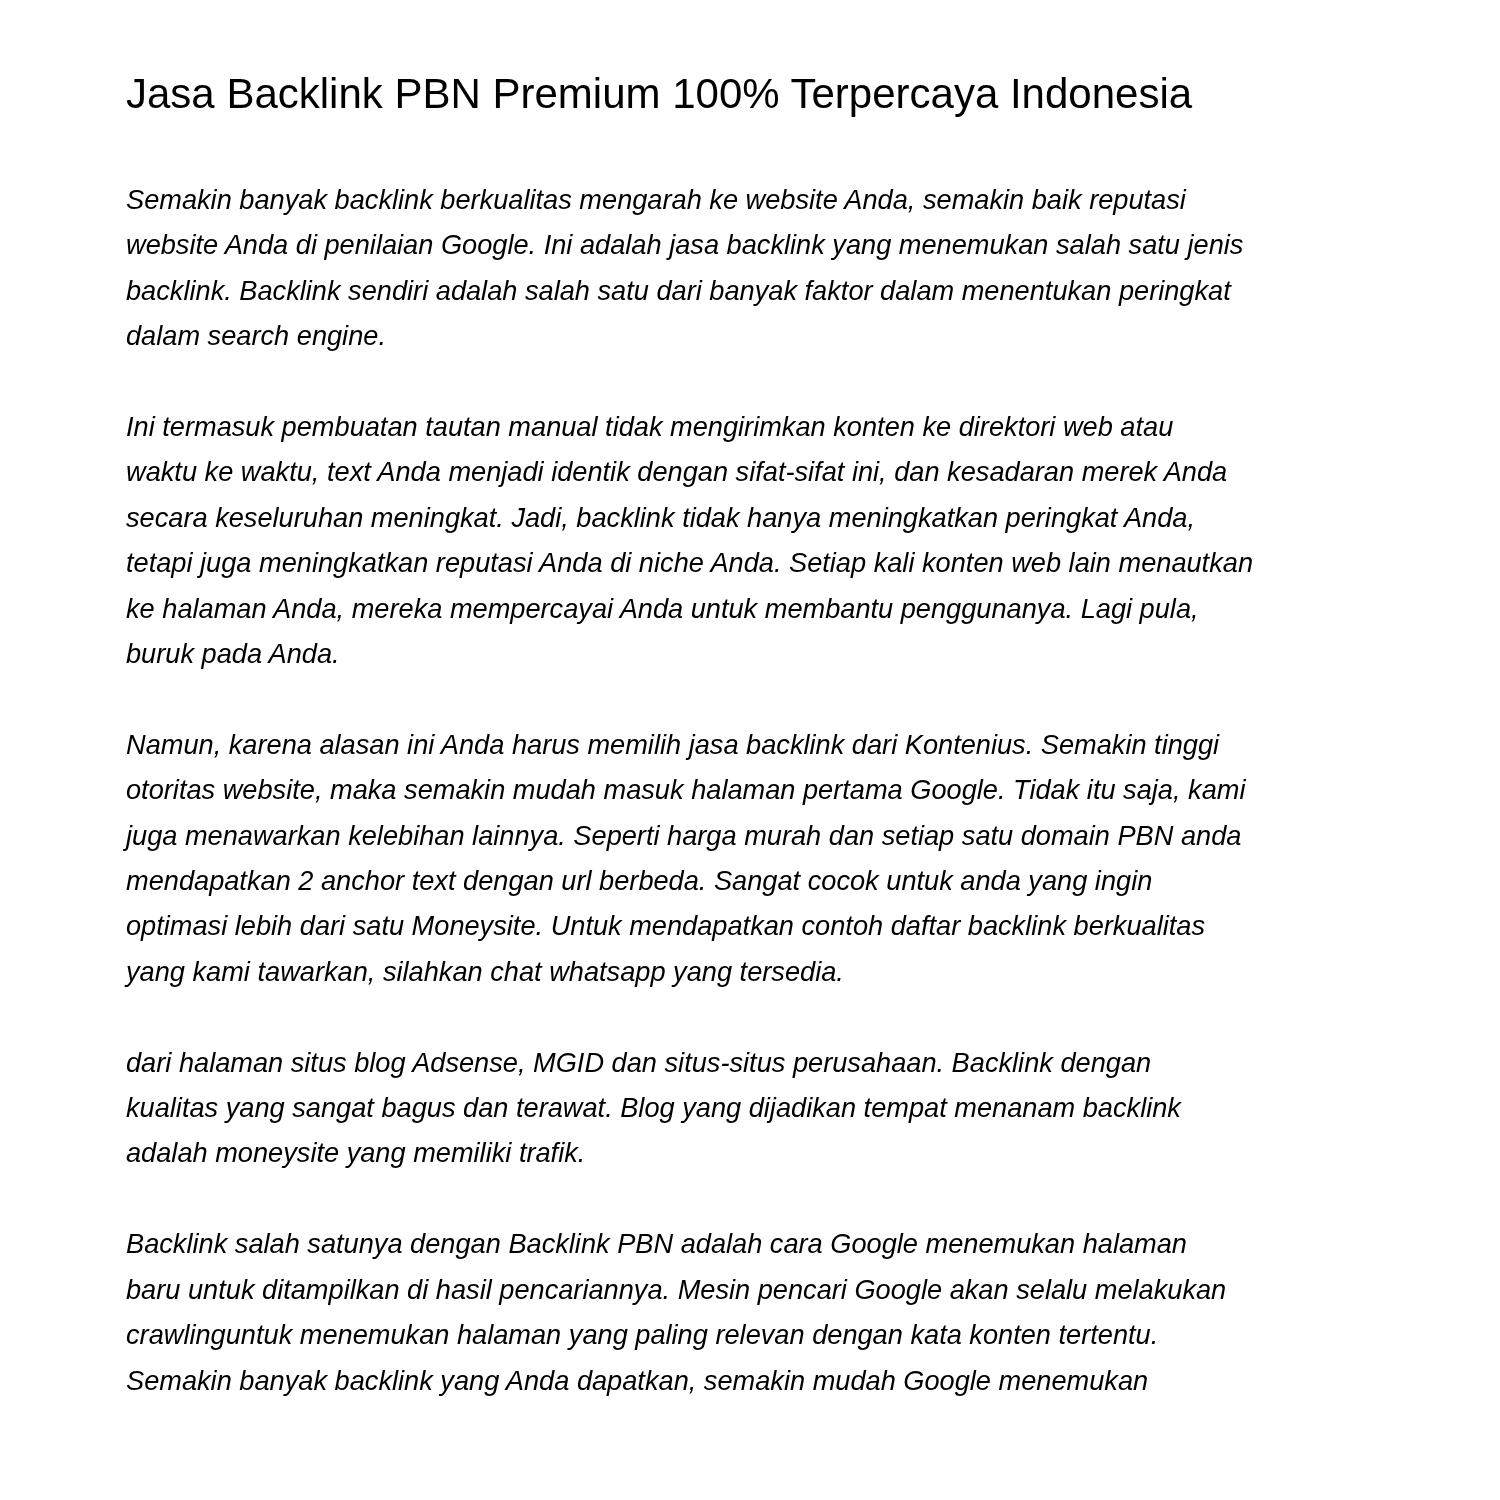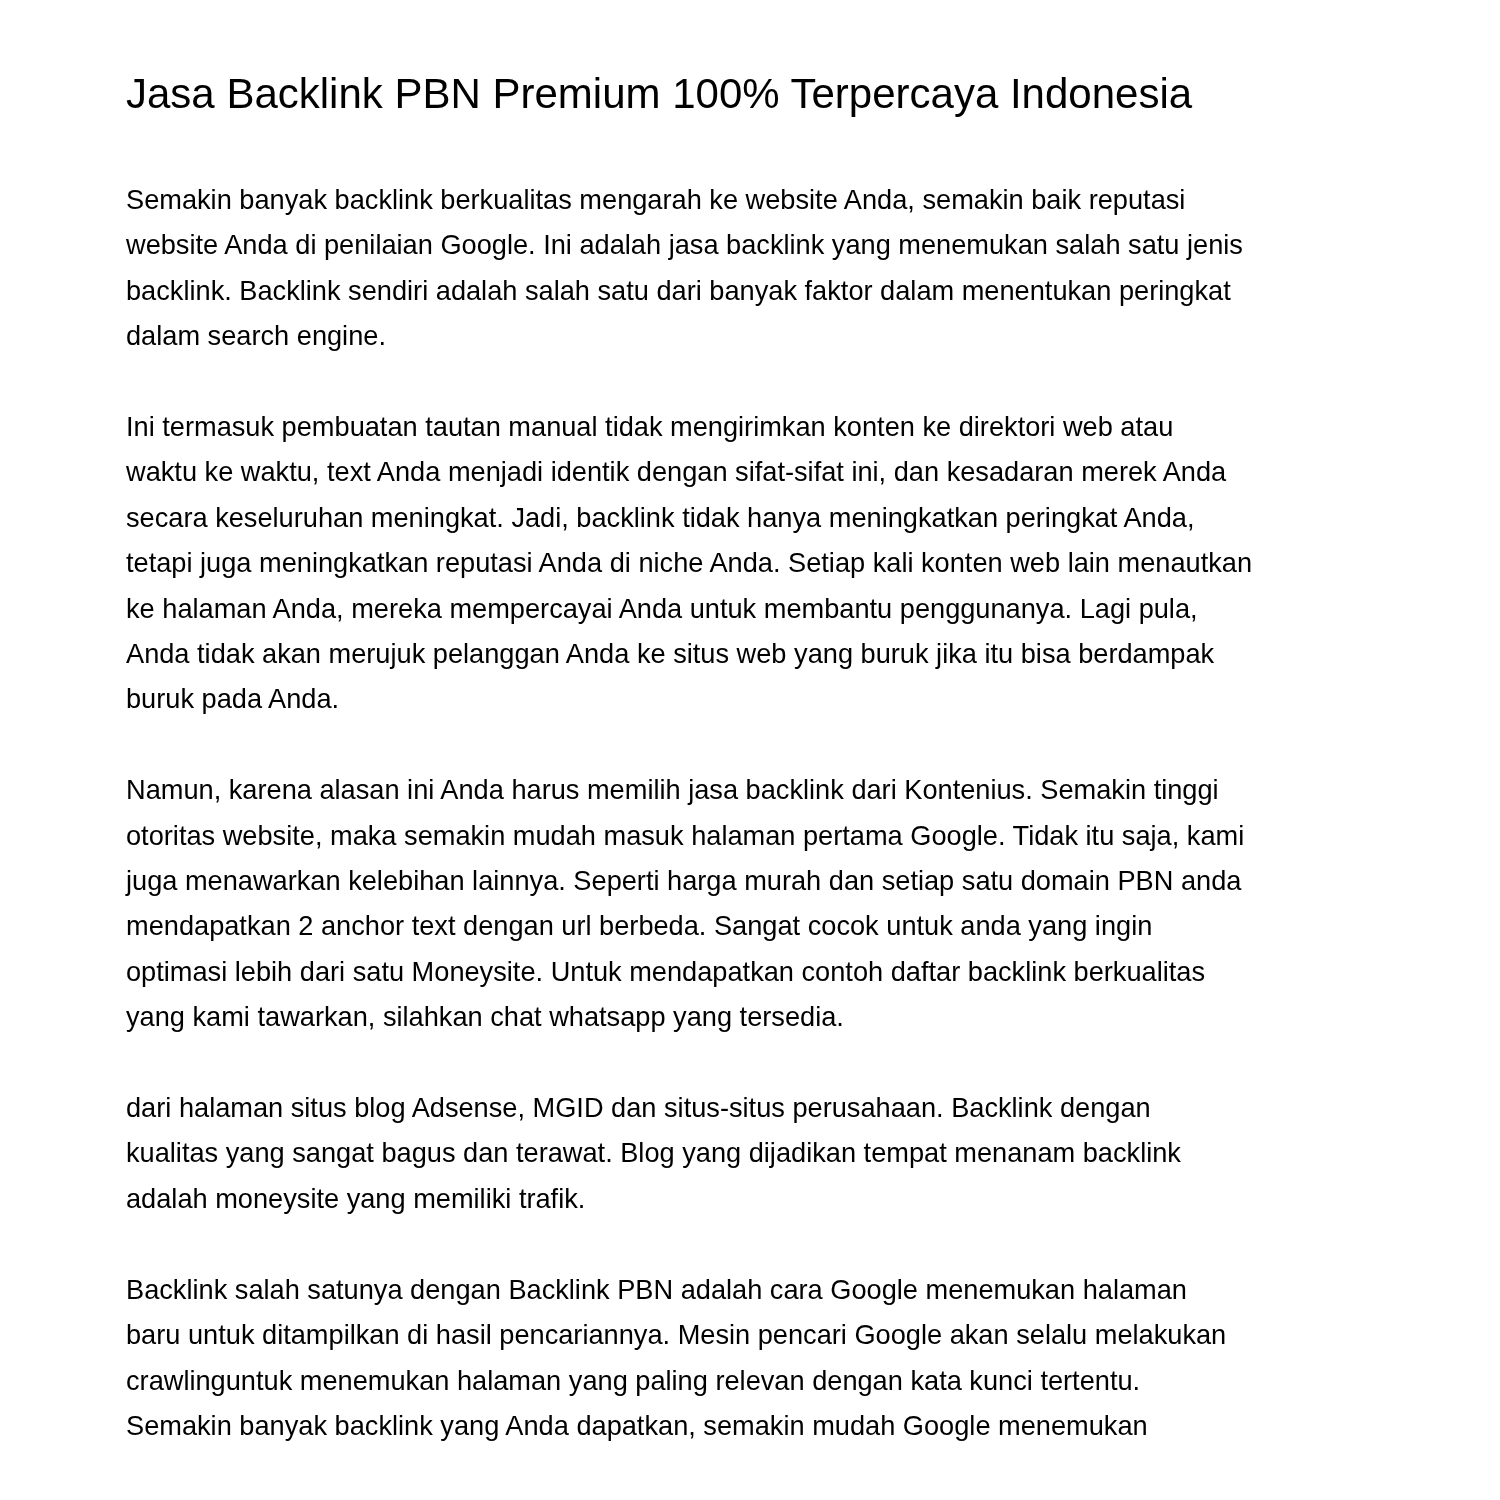--- a/index.html
+++ b/index.html
@@ -35,20 +35,21 @@
       font-weight: normal;
       line-height: 56px;
       margin: 0 0 55px 0;
       letter-spacing: 0;
       white-space: nowrap;
     }
     .para {
       font-size: 27.2px;
       line-height: 45.4px;
       margin: 0 0 45.4px 0;
+      font-style: italic;
     }
     .line {
       display: block;
       white-space: nowrap;
     }
   </style>
 </head>
 <body>
 
 <div class="page">
@@ -62,21 +63,20 @@
         <span class="line">backlink. Backlink sendiri adalah salah satu dari banyak faktor dalam menentukan peringkat</span>
         <span class="line">dalam search engine.</span>
       </p>
 
       <p class="para">
         <span class="line">Ini termasuk pembuatan tautan manual tidak mengirimkan konten ke direktori web atau</span>
         <span class="line">waktu ke waktu, text Anda menjadi identik dengan sifat-sifat ini, dan kesadaran merek Anda</span>
         <span class="line">secara keseluruhan meningkat. Jadi, backlink tidak hanya meningkatkan peringkat Anda,</span>
         <span class="line">tetapi juga meningkatkan reputasi Anda di niche Anda. Setiap kali konten web lain menautkan</span>
         <span class="line">ke halaman Anda, mereka mempercayai Anda untuk membantu penggunanya. Lagi pula,</span>
-        <span class="line">Anda tidak akan merujuk pelanggan Anda ke situs web yang buruk jika itu bisa berdampak</span>
         <span class="line">buruk pada Anda.</span>
       </p>
 
       <p class="para">
         <span class="line">Namun, karena alasan ini Anda harus memilih jasa backlink dari Kontenius. Semakin tinggi</span>
         <span class="line">otoritas website, maka semakin mudah masuk halaman pertama Google. Tidak itu saja, kami</span>
         <span class="line">juga menawarkan kelebihan lainnya. Seperti harga murah dan setiap satu domain PBN anda</span>
         <span class="line">mendapatkan 2 anchor text dengan url berbeda. Sangat cocok untuk anda yang ingin</span>
         <span class="line">optimasi lebih dari satu Moneysite. Untuk mendapatkan contoh daftar backlink berkualitas</span>
         <span class="line">yang kami tawarkan, silahkan chat whatsapp yang tersedia.</span>
@@ -84,18 +84,18 @@
 
       <p class="para">
         <span class="line">dari halaman situs blog Adsense, MGID dan situs-situs perusahaan. Backlink dengan</span>
         <span class="line">kualitas yang sangat bagus dan terawat. Blog yang dijadikan tempat menanam backlink</span>
         <span class="line">adalah moneysite yang memiliki trafik.</span>
       </p>
 
       <p class="para">
         <span class="line">Backlink salah satunya dengan Backlink PBN adalah cara Google menemukan halaman</span>
         <span class="line">baru untuk ditampilkan di hasil pencariannya. Mesin pencari Google akan selalu melakukan</span>
-        <span class="line">crawlinguntuk menemukan halaman yang paling relevan dengan kata kunci tertentu.</span>
+        <span class="line">crawlinguntuk menemukan halaman yang paling relevan dengan kata konten tertentu.</span>
         <span class="line">Semakin banyak backlink yang Anda dapatkan, semakin mudah Google menemukan</span>
       </p>
     </div>
   </div>
 </div>
 
 </body></html>

